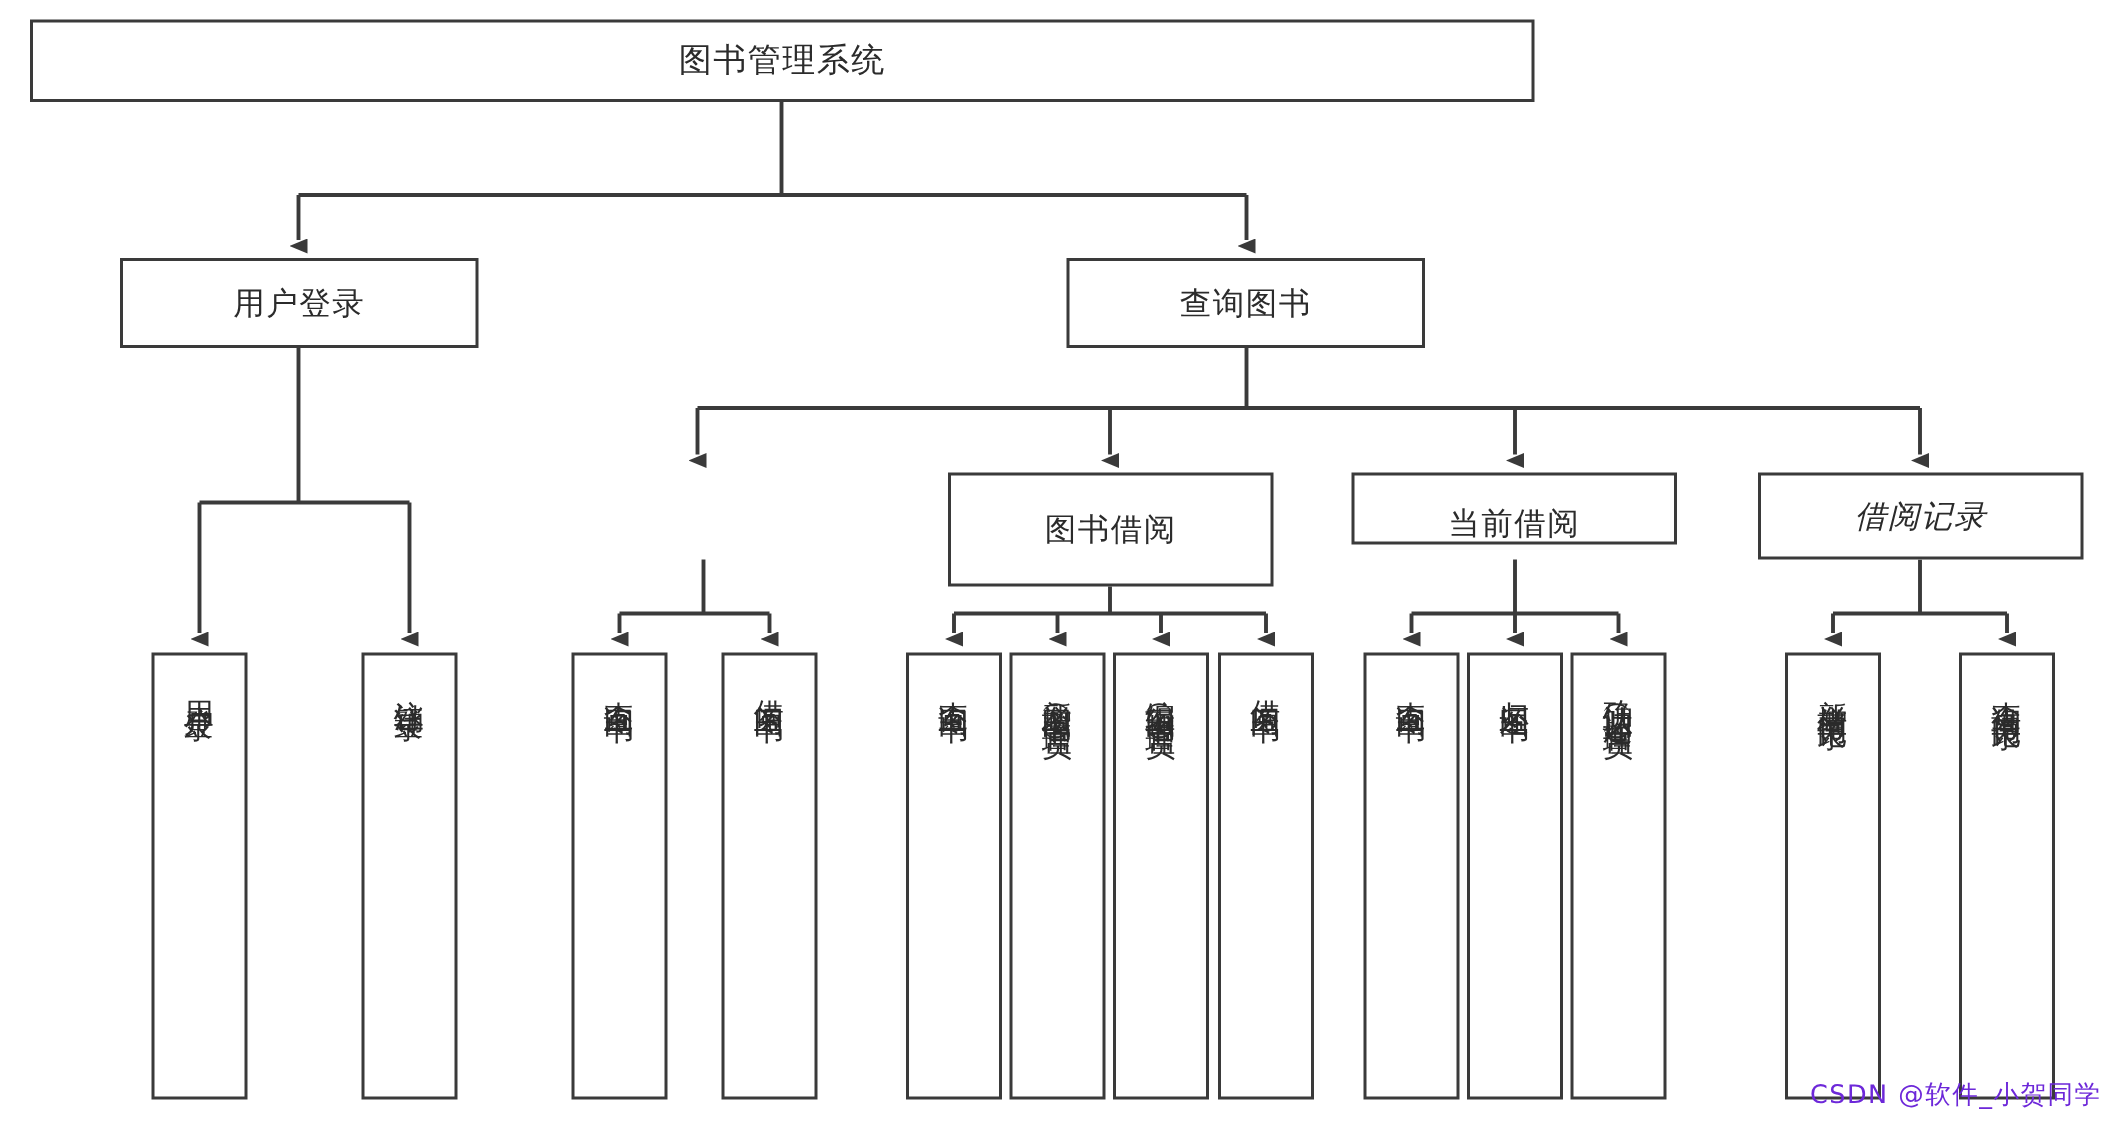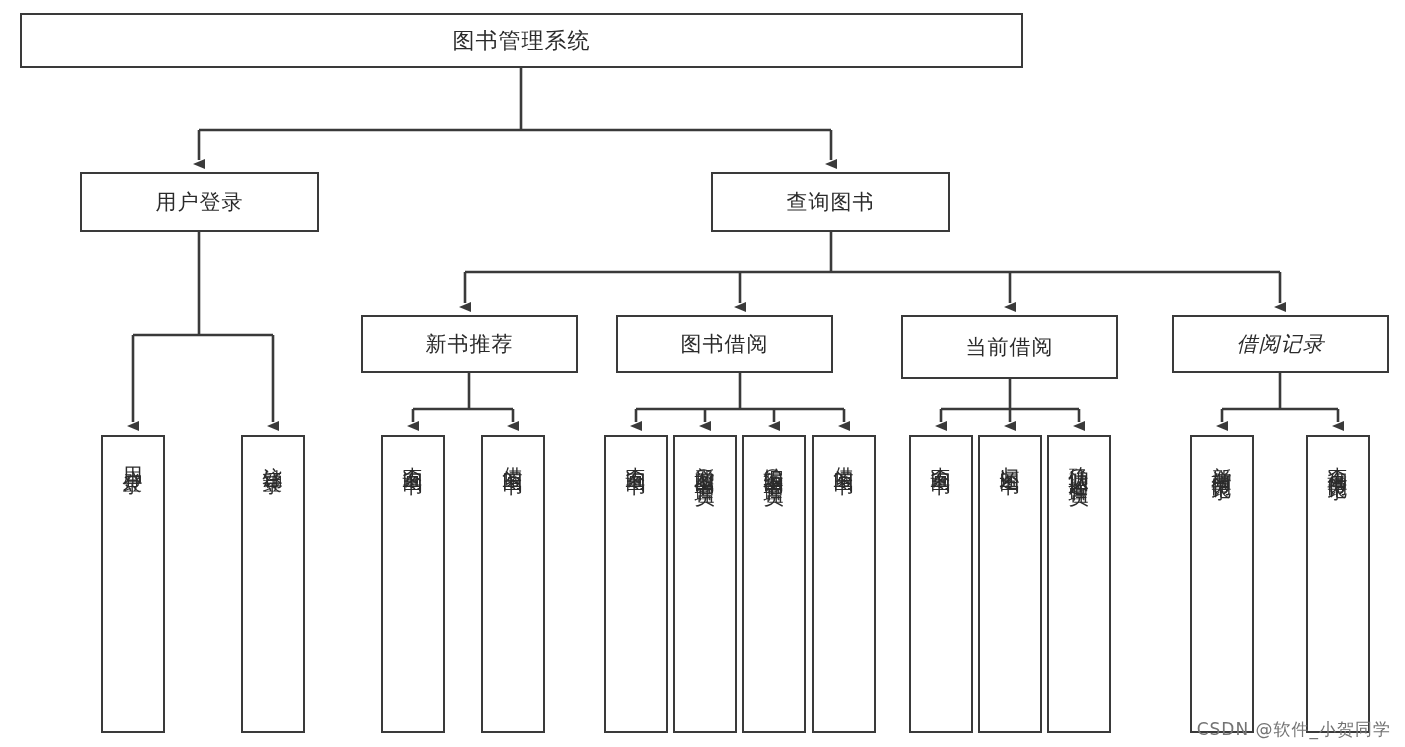--- a/index.html
+++ b/index.html
@@ -58,24 +58,24 @@
   .node.v .label {
     writing-mode: vertical-rl;
     text-orientation: upright;
     font-size: 20px;
     letter-spacing: 3px;
     line-height: 1;
     white-space: nowrap;
   }
   .watermark {
     position: absolute;
-    right: 14px;
+    right: 4px;
     bottom: 6px;
     font-size: 17px;
-    color: #737373;
+    color: #6d28d9;
     letter-spacing: 1px;
     white-space: nowrap;
   }
 </style>
 </head>
 <body>
 
 <div id="canvas">
 
   <svg class="edges" viewBox="0 0 1405 747" xmlns="http://www.w3.org/2000/svg">
@@ -132,27 +132,24 @@
     <span class="label">图书管理系统</span>
   </div>
 
   <div class="node h" style="left:80px; top:172px; width:239px; height:60px;">
     <span class="label">用户登录</span>
   </div>
   <div class="node h" style="left:711px; top:172px; width:239px; height:60px;">
     <span class="label">查询图书</span>
   </div>
 
-  <div class="node h" style="left:361px; top:315px; width:217px; height:58px;">
-    <span class="label">新书推荐</span>
-  </div>
-  <div class="node h" style="left:616px; top:315px; width:217px; height:58px;">
+  <div class="node h" style="left:632px; top:315px; width:217px; height:76px;">
     <span class="label">图书借阅</span>
   </div>
-  <div class="node h" style="left:901px; top:315px; width:217px; height:64px;">
+  <div class="node h" style="left:901px; top:315px; width:217px; height:48px;align-items:flex-end;">
     <span class="label">当前借阅</span>
   </div>
   <div class="node h" style="left:1172px; top:315px; width:217px; height:58px;font-style:italic;">
     <span class="label">借阅记录</span>
   </div>
 
   <div class="node v" style="left:101px; top:435px; width:64px; height:298px;">
     <span class="label">用户登录</span>
   </div>
   <div class="node v" style="left:241px; top:435px; width:64px; height:298px;">

